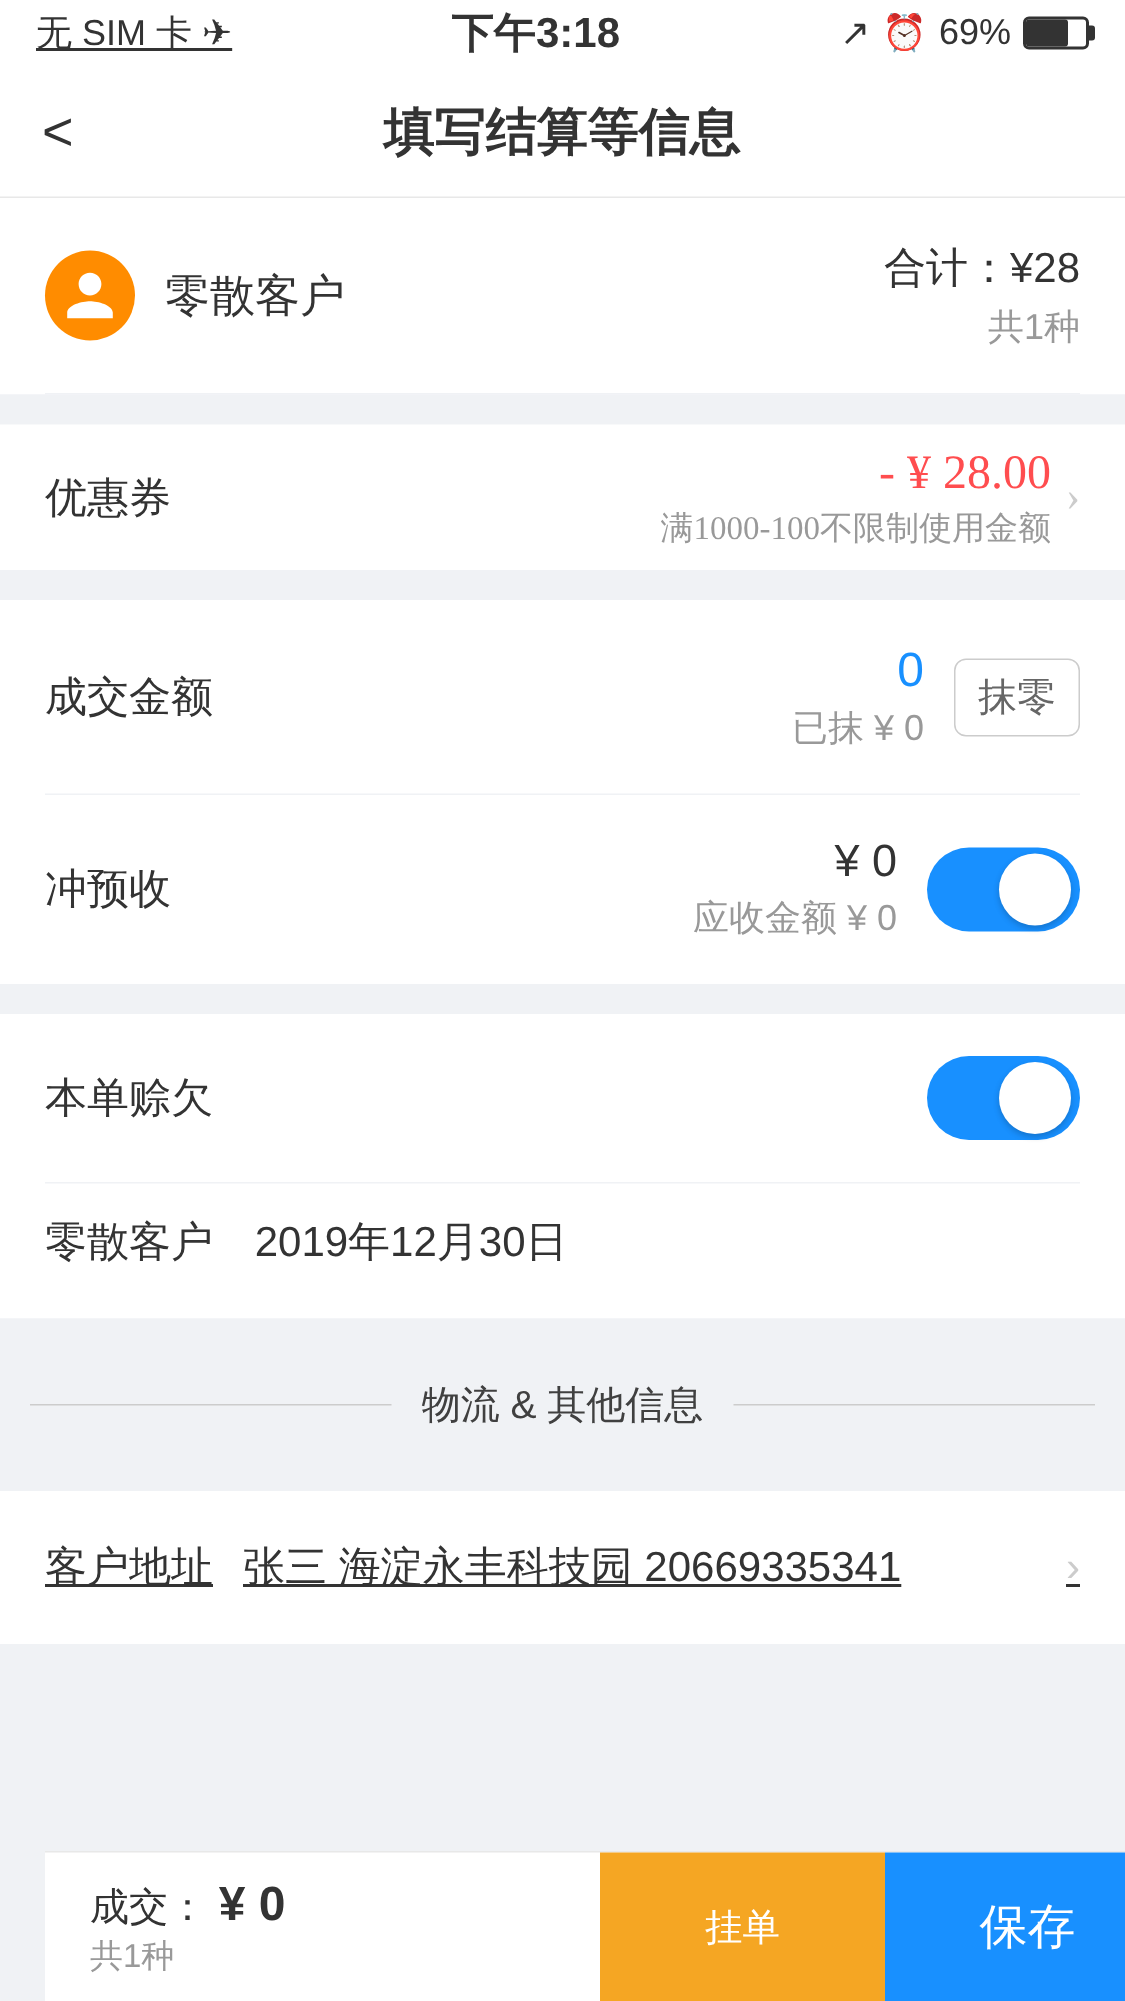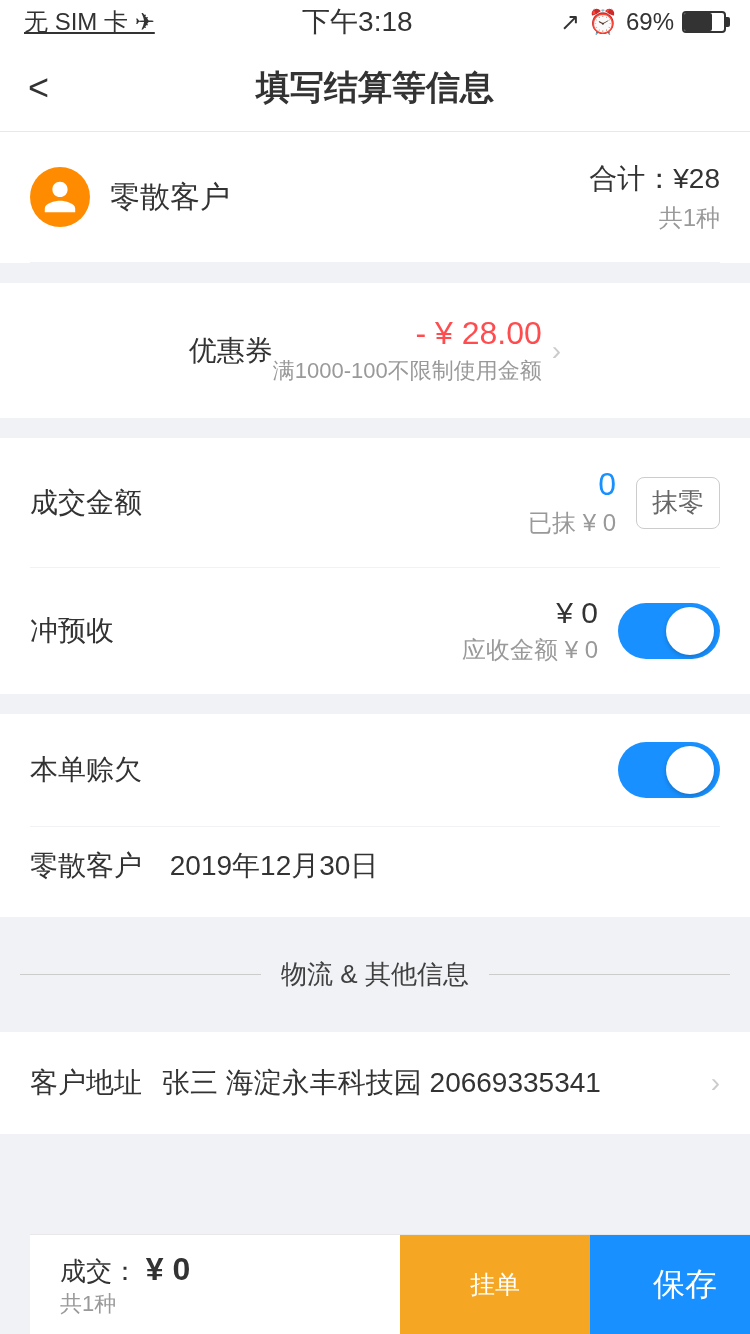--- a/index.html
+++ b/index.html
@@ -28,21 +28,21 @@
       font-weight: 500;
     }
     .status-left {
       display: flex;
       align-items: center;
       gap: 10px;
       text-decoration: underline;
     }
     .status-center {
       font-size: 28px;
-      font-weight: 400;
+      font-weight: 700;
     }
     .status-right {
       display: flex;
       align-items: center;
       gap: 8px;
       font-size: 24px;
     }
     .battery-icon {
       width: 44px;
       height: 22px;
@@ -143,22 +143,23 @@
     .customer-count {
       font-size: 24px;
       color: #999;
       margin-top: 4px;
     }
 
     
     .coupon-row {
       display: flex;
       align-items: center;
-      justify-content: center;
-      padding: 32px 0;
+      justify-content: space-between;
+      padding: 13px 0;
+      font-family: Liberation Serif, serif;
     }
     .coupon-label {
       font-size: 28px;
       color: #333;
     }
     .coupon-right {
       display: flex;
       align-items: center;
       gap: 10px;
     }
@@ -263,20 +264,21 @@
       font-size: 26px;
       color: #404040;
     }
 
     
     .address-row {
       display: flex;
       align-items: center;
       justify-content: space-between;
       padding: 32px 0;
+      text-decoration: underline;
     }
     .address-label {
       font-size: 28px;
       color: #333;
       flex-shrink: 0;
       margin-right: 20px;
     }
     .address-value {
       font-size: 28px;
       color: #333;

